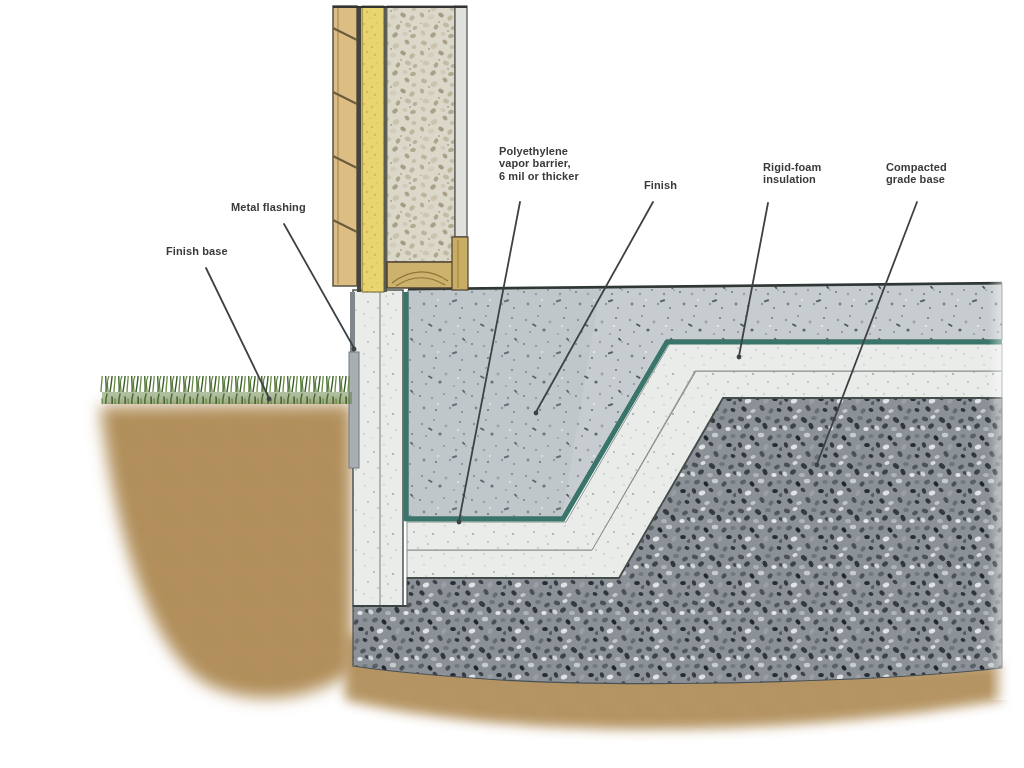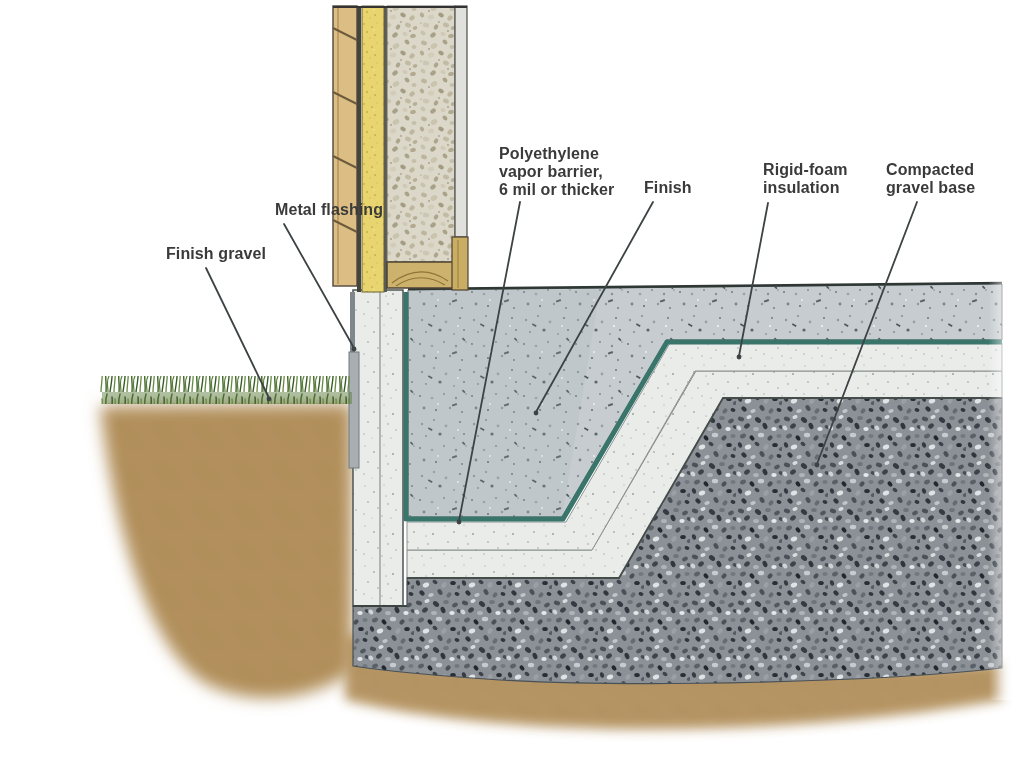--- a/index.html
+++ b/index.html
@@ -1,25 +1,25 @@
 <!DOCTYPE html>
 <html><head>
 <meta charset="utf-8">
 <style>
   html,body{margin:0;padding:0;background:#fff;}
   .stage{position:relative;width:1024px;height:768px;background:#ffffff;overflow:hidden;
          font-family:"Liberation Sans",sans-serif;}
   .stage svg{position:absolute;left:0;top:0;}
-  .lbl{position:absolute;font-weight:700;font-size:16px;line-height:1.12;
+  .lbl{position:absolute;font-weight:700;font-size:11px;line-height:1.12;
        color:#3a3a3a;white-space:pre-line;z-index:5;letter-spacing:.1px;}
   #lbl-vapor   {left:499px;top:145px;}
   #lbl-footing {left:644px;top:179px;}
   #lbl-foam    {left:763px;top:161px;}
   #lbl-gravel  {left:886px;top:161px;}
-  #lbl-flashing{left:231px;top:201px;margin-left:44px;}
+  #lbl-flashing{left:231px;top:201px;}
   #lbl-grade   {left:166px;top:245px;}
 </style>
 </head>
 <body>
 
 <div class="stage">
 
 <svg width="1024" height="768" viewBox="0 0 1024 768">
   <defs>
     <filter id="soft" x="-30%" y="-30%" width="160%" height="160%">
@@ -239,16 +239,16 @@
   </g>
 </svg>
 
   <div class="lbl" id="lbl-vapor">Polyethylene
 vapor barrier,
 6 mil or thicker</div>
   <div class="lbl" id="lbl-footing">Finish</div>
   <div class="lbl" id="lbl-foam">Rigid-foam
 insulation</div>
   <div class="lbl" id="lbl-gravel">Compacted
-gravel base</div>
+grade base</div>
   <div class="lbl" id="lbl-flashing">Metal flashing</div>
-  <div class="lbl" id="lbl-grade">Finish gravel</div>
+  <div class="lbl" id="lbl-grade">Finish base</div>
 </div>
 
 </body></html>

